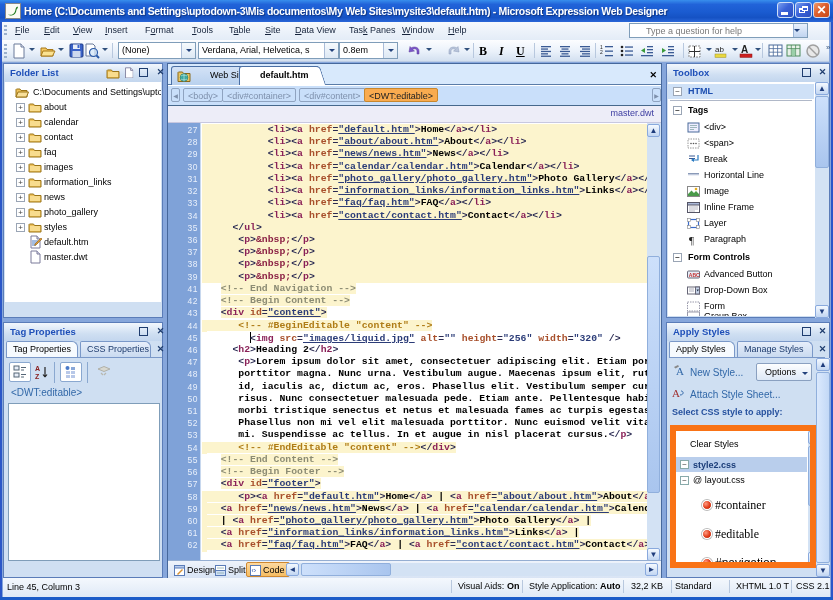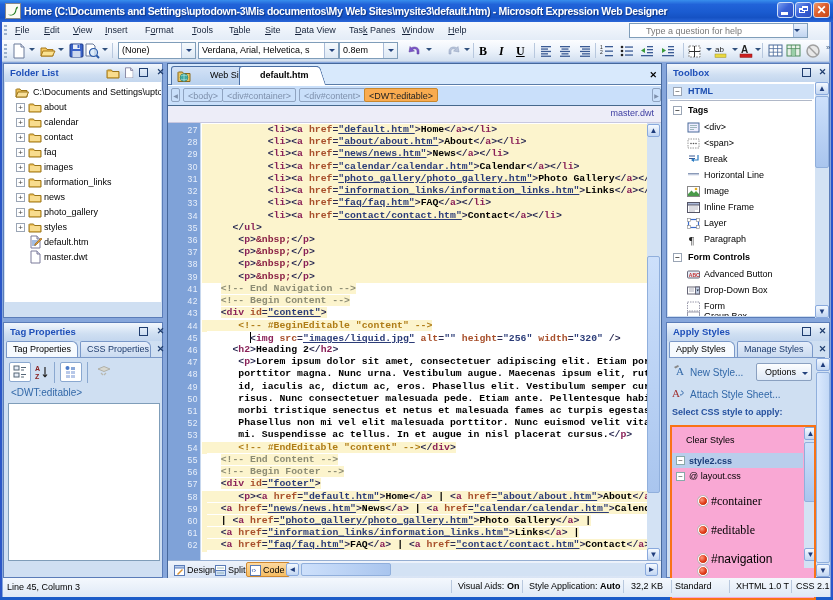--- a/index.html
+++ b/index.html
@@ -86,21 +86,21 @@
 .vbtn.act{background:linear-gradient(180deg,#fcd9a0,#f6bd62);border:1px solid #cf8830;border-radius:2px;top:1px}
 
 #toolbox{left:666px;top:63px;width:164px;height:255px}
 #tbxc{position:absolute;left:1px;top:18px;right:1px;bottom:1px;background:#fff;font-size:9px;overflow:hidden}
 .tbxrow{position:absolute;left:0;height:15px;white-space:nowrap}
 .tbxrow .em{position:absolute;left:5px;top:3px;width:9px;height:9px;border:1px solid #9aa5b5;background:#fff;font-size:8px;line-height:7px;text-align:center;color:#444}
 .tbxhd{font-weight:bold}
 
 #applysty{left:666px;top:322px;width:164px;height:256px}
 .alink{color:#3268a8;font-size:10px;position:absolute}
-#stylist{position:absolute;left:3px;top:102px;width:146px;height:175px;background:#f9a8d4;border:2px solid #f97316;overflow:hidden;font-size:9px}
+#stylist{position:absolute;left:3px;top:102px;width:146px;height:143px;background:#ffffff;border:6px solid #f97316;overflow:hidden;font-size:9px}
 .reddot{position:absolute;width:10px;height:10px;border-radius:50%;background:radial-gradient(circle at 35% 35%,#ff9a80,#e03a18 55%,#b02000);border:1px solid #fff;box-shadow:0 0 0 1px #bbb}
 
 #status{left:3px;top:578px;width:827px;height:19px;background:linear-gradient(180deg,#f4f8fd,#dfe9f6);font-size:9px;color:#000}
 #status .seg{position:absolute;top:3px;white-space:nowrap}
 #status .sep{position:absolute;top:2px;width:1px;height:13px;background:#b8c8de}
 </style></head>
 <body>
 <div id="win">
     <div class="abs" id="brdL"></div>
     <div class="abs" id="brdR"></div>

